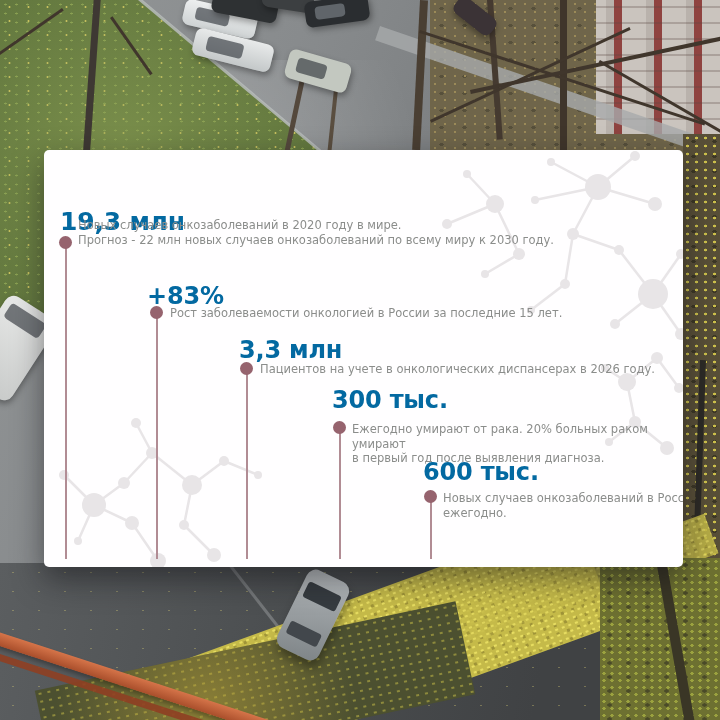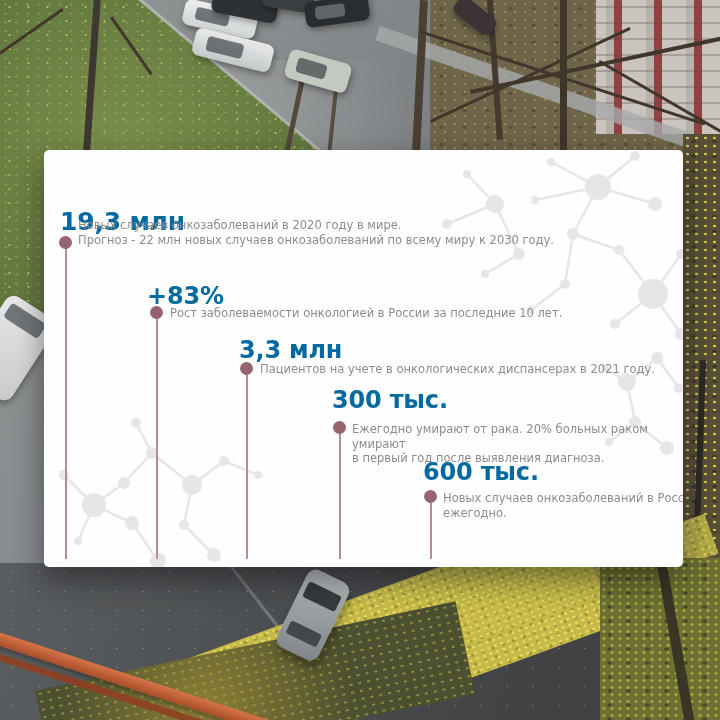--- a/index.html
+++ b/index.html
@@ -233,28 +233,28 @@
       <div class="stat-line" style="left:21px;top:93px;height:316px;"></div>
       <div class="stat-dot" style="left:15px;top:86px;"></div>
       <div class="stat-desc" style="left:34px;top:68px;width:540px;">Новых случаев онкозаболеваний в 2020 году в мире.
 Прогноз - 22 млн новых случаев онкозаболеваний по всему миру к 2030 году.</div>
     </div>
 
     <div>
       <div class="stat-value" style="left:103px;top:132px;">+83%</div>
       <div class="stat-line" style="left:112px;top:163px;height:246px;"></div>
       <div class="stat-dot" style="left:106px;top:156px;"></div>
-      <div class="stat-desc" style="left:126px;top:156px;width:460px;">Рост заболеваемости онкологией в России за последние 10 лет.</div>
+      <div class="stat-desc" style="left:126px;top:156px;width:460px;">Рост заболеваемости онкологией в России за последние 15 лет.</div>
     </div>
 
     <div>
       <div class="stat-value" style="left:195px;top:186px;">3,3 млн</div>
       <div class="stat-line" style="left:202px;top:219px;height:190px;"></div>
       <div class="stat-dot" style="left:196px;top:212px;"></div>
-      <div class="stat-desc" style="left:216px;top:212px;width:400px;">Пациентов на учете в онкологических диспансерах в 2021 году.</div>
+      <div class="stat-desc" style="left:216px;top:212px;width:400px;">Пациентов на учете в онкологических диспансерах в 2026 году.</div>
     </div>
 
     <div>
       <div class="stat-value" style="left:288px;top:236px;">300 тыс.</div>
       <div class="stat-line" style="left:295px;top:278px;height:131px;"></div>
       <div class="stat-dot" style="left:289px;top:271px;"></div>
       <div class="stat-desc" style="left:308px;top:272px;width:330px;">Ежегодно умирают от рака. 20% больных раком умирают
 в первый год после выявления диагноза.</div>
     </div>
 

